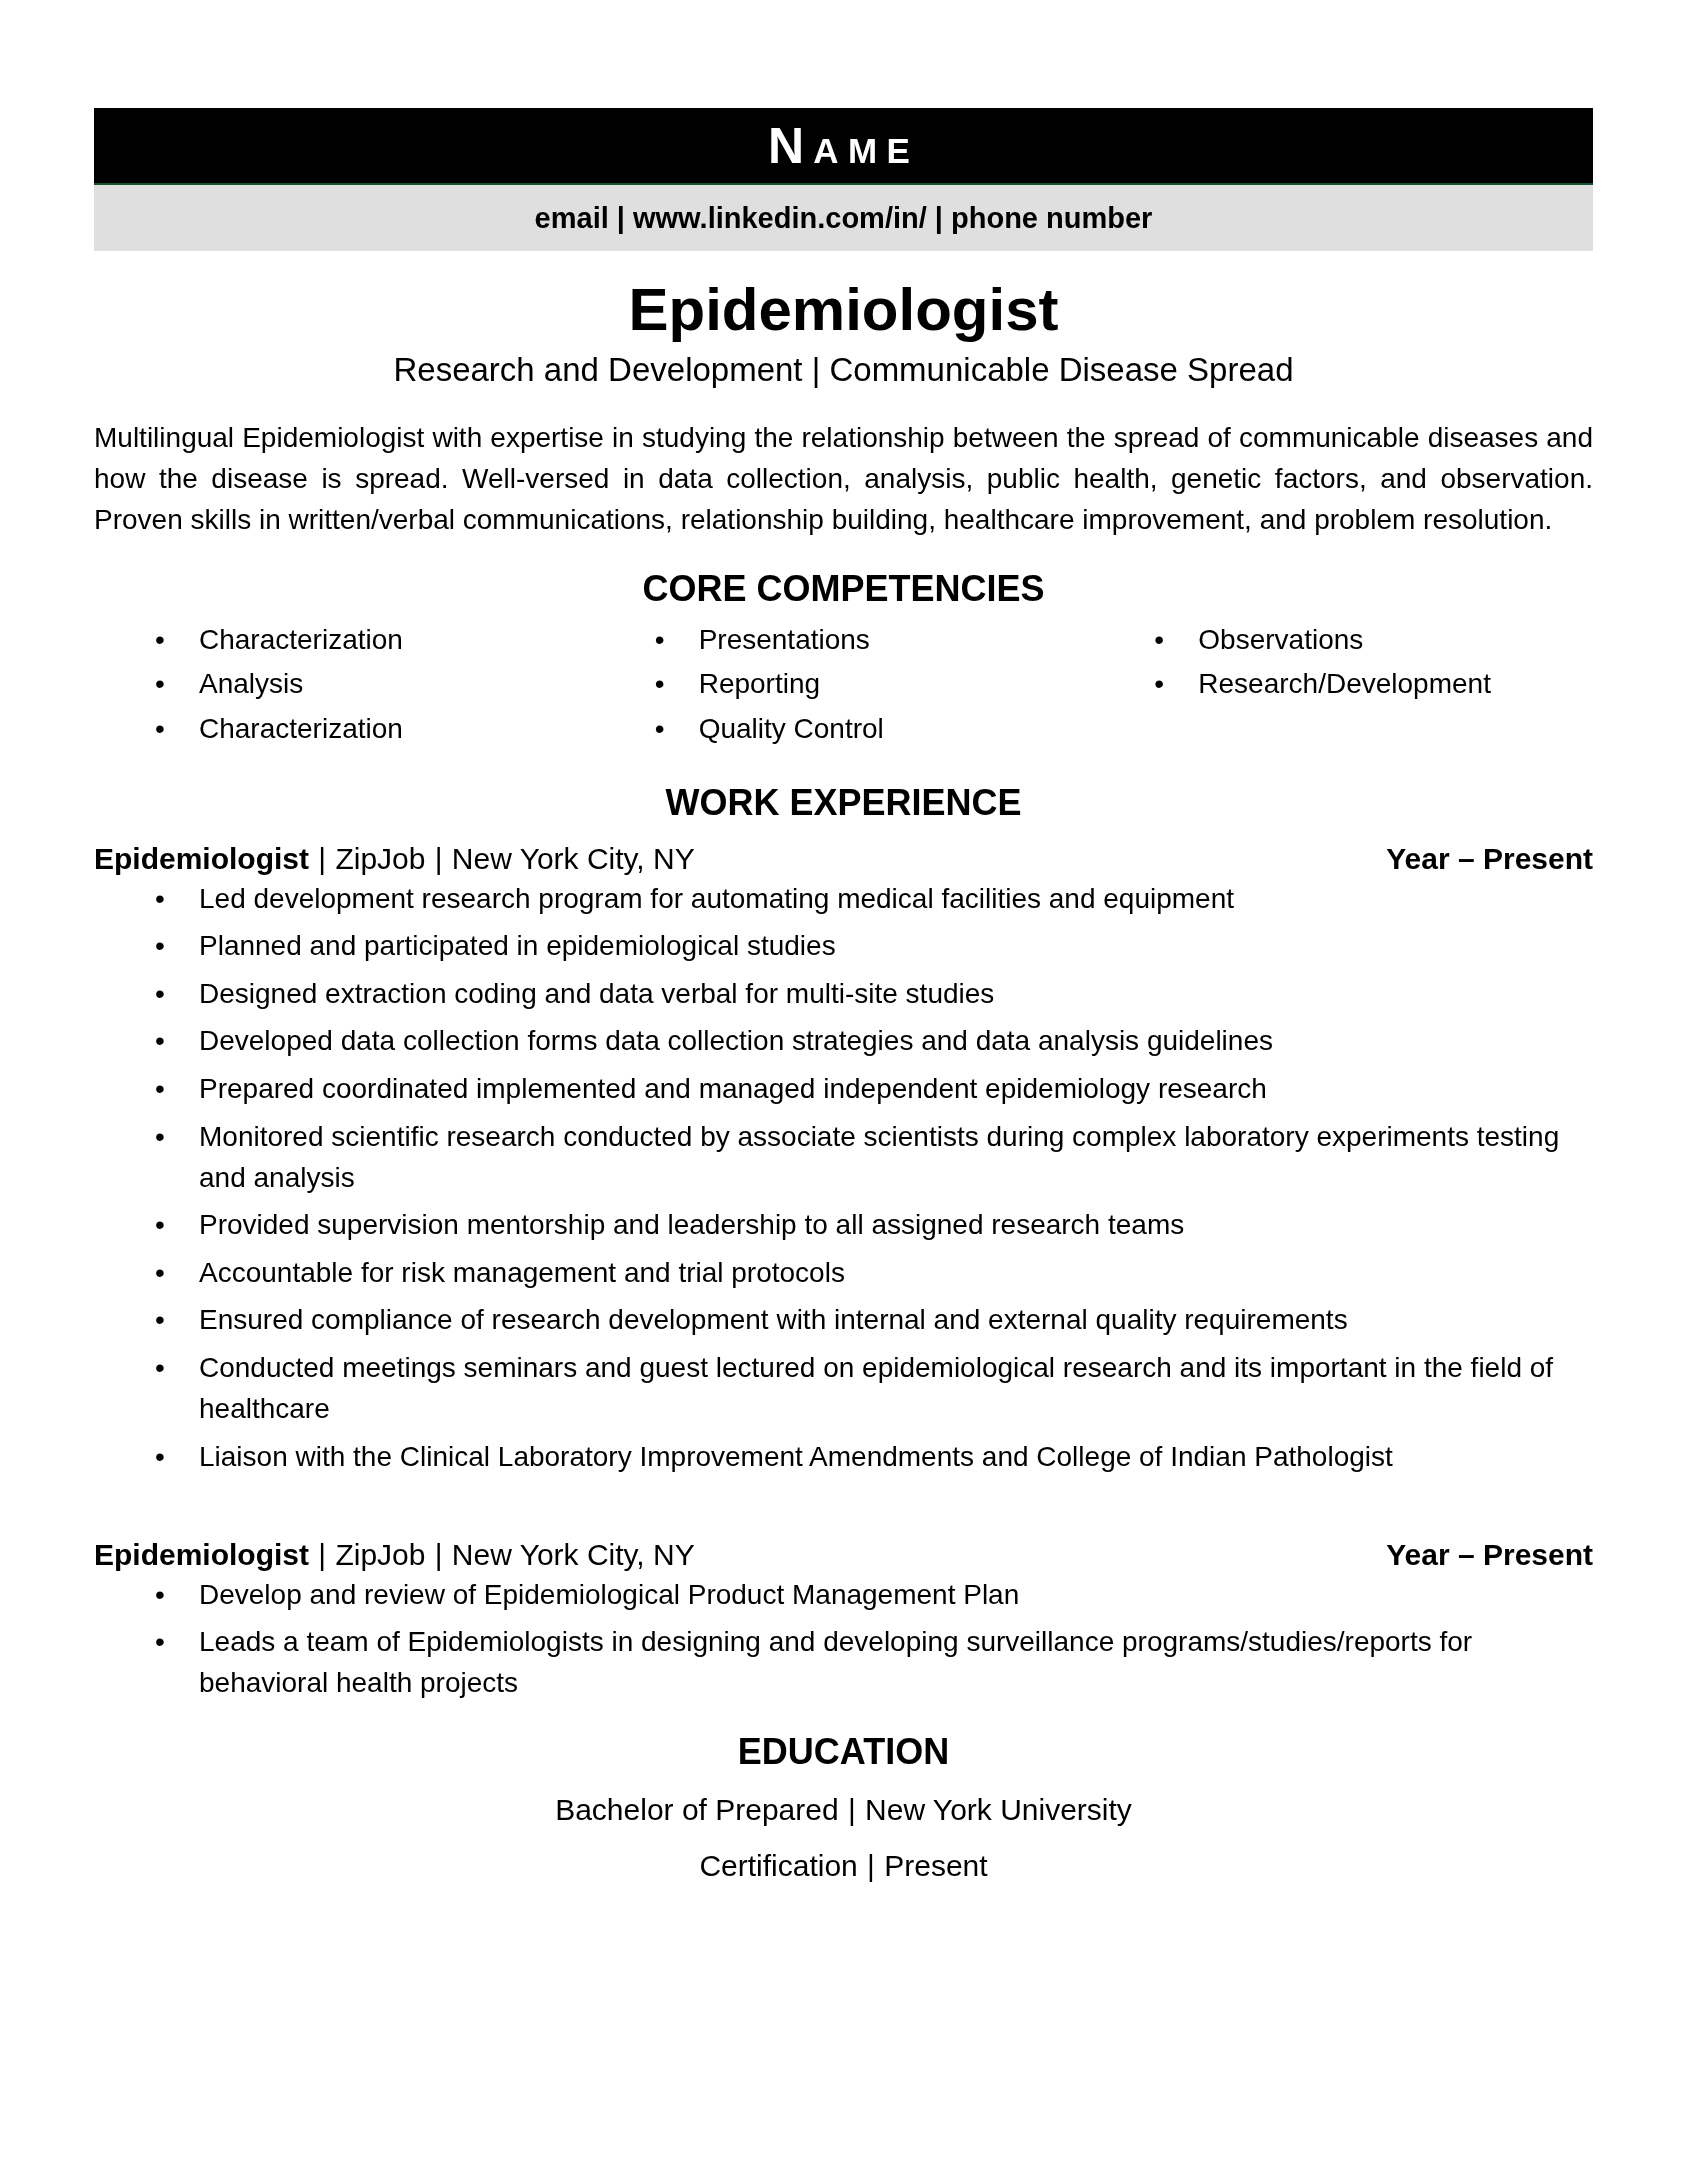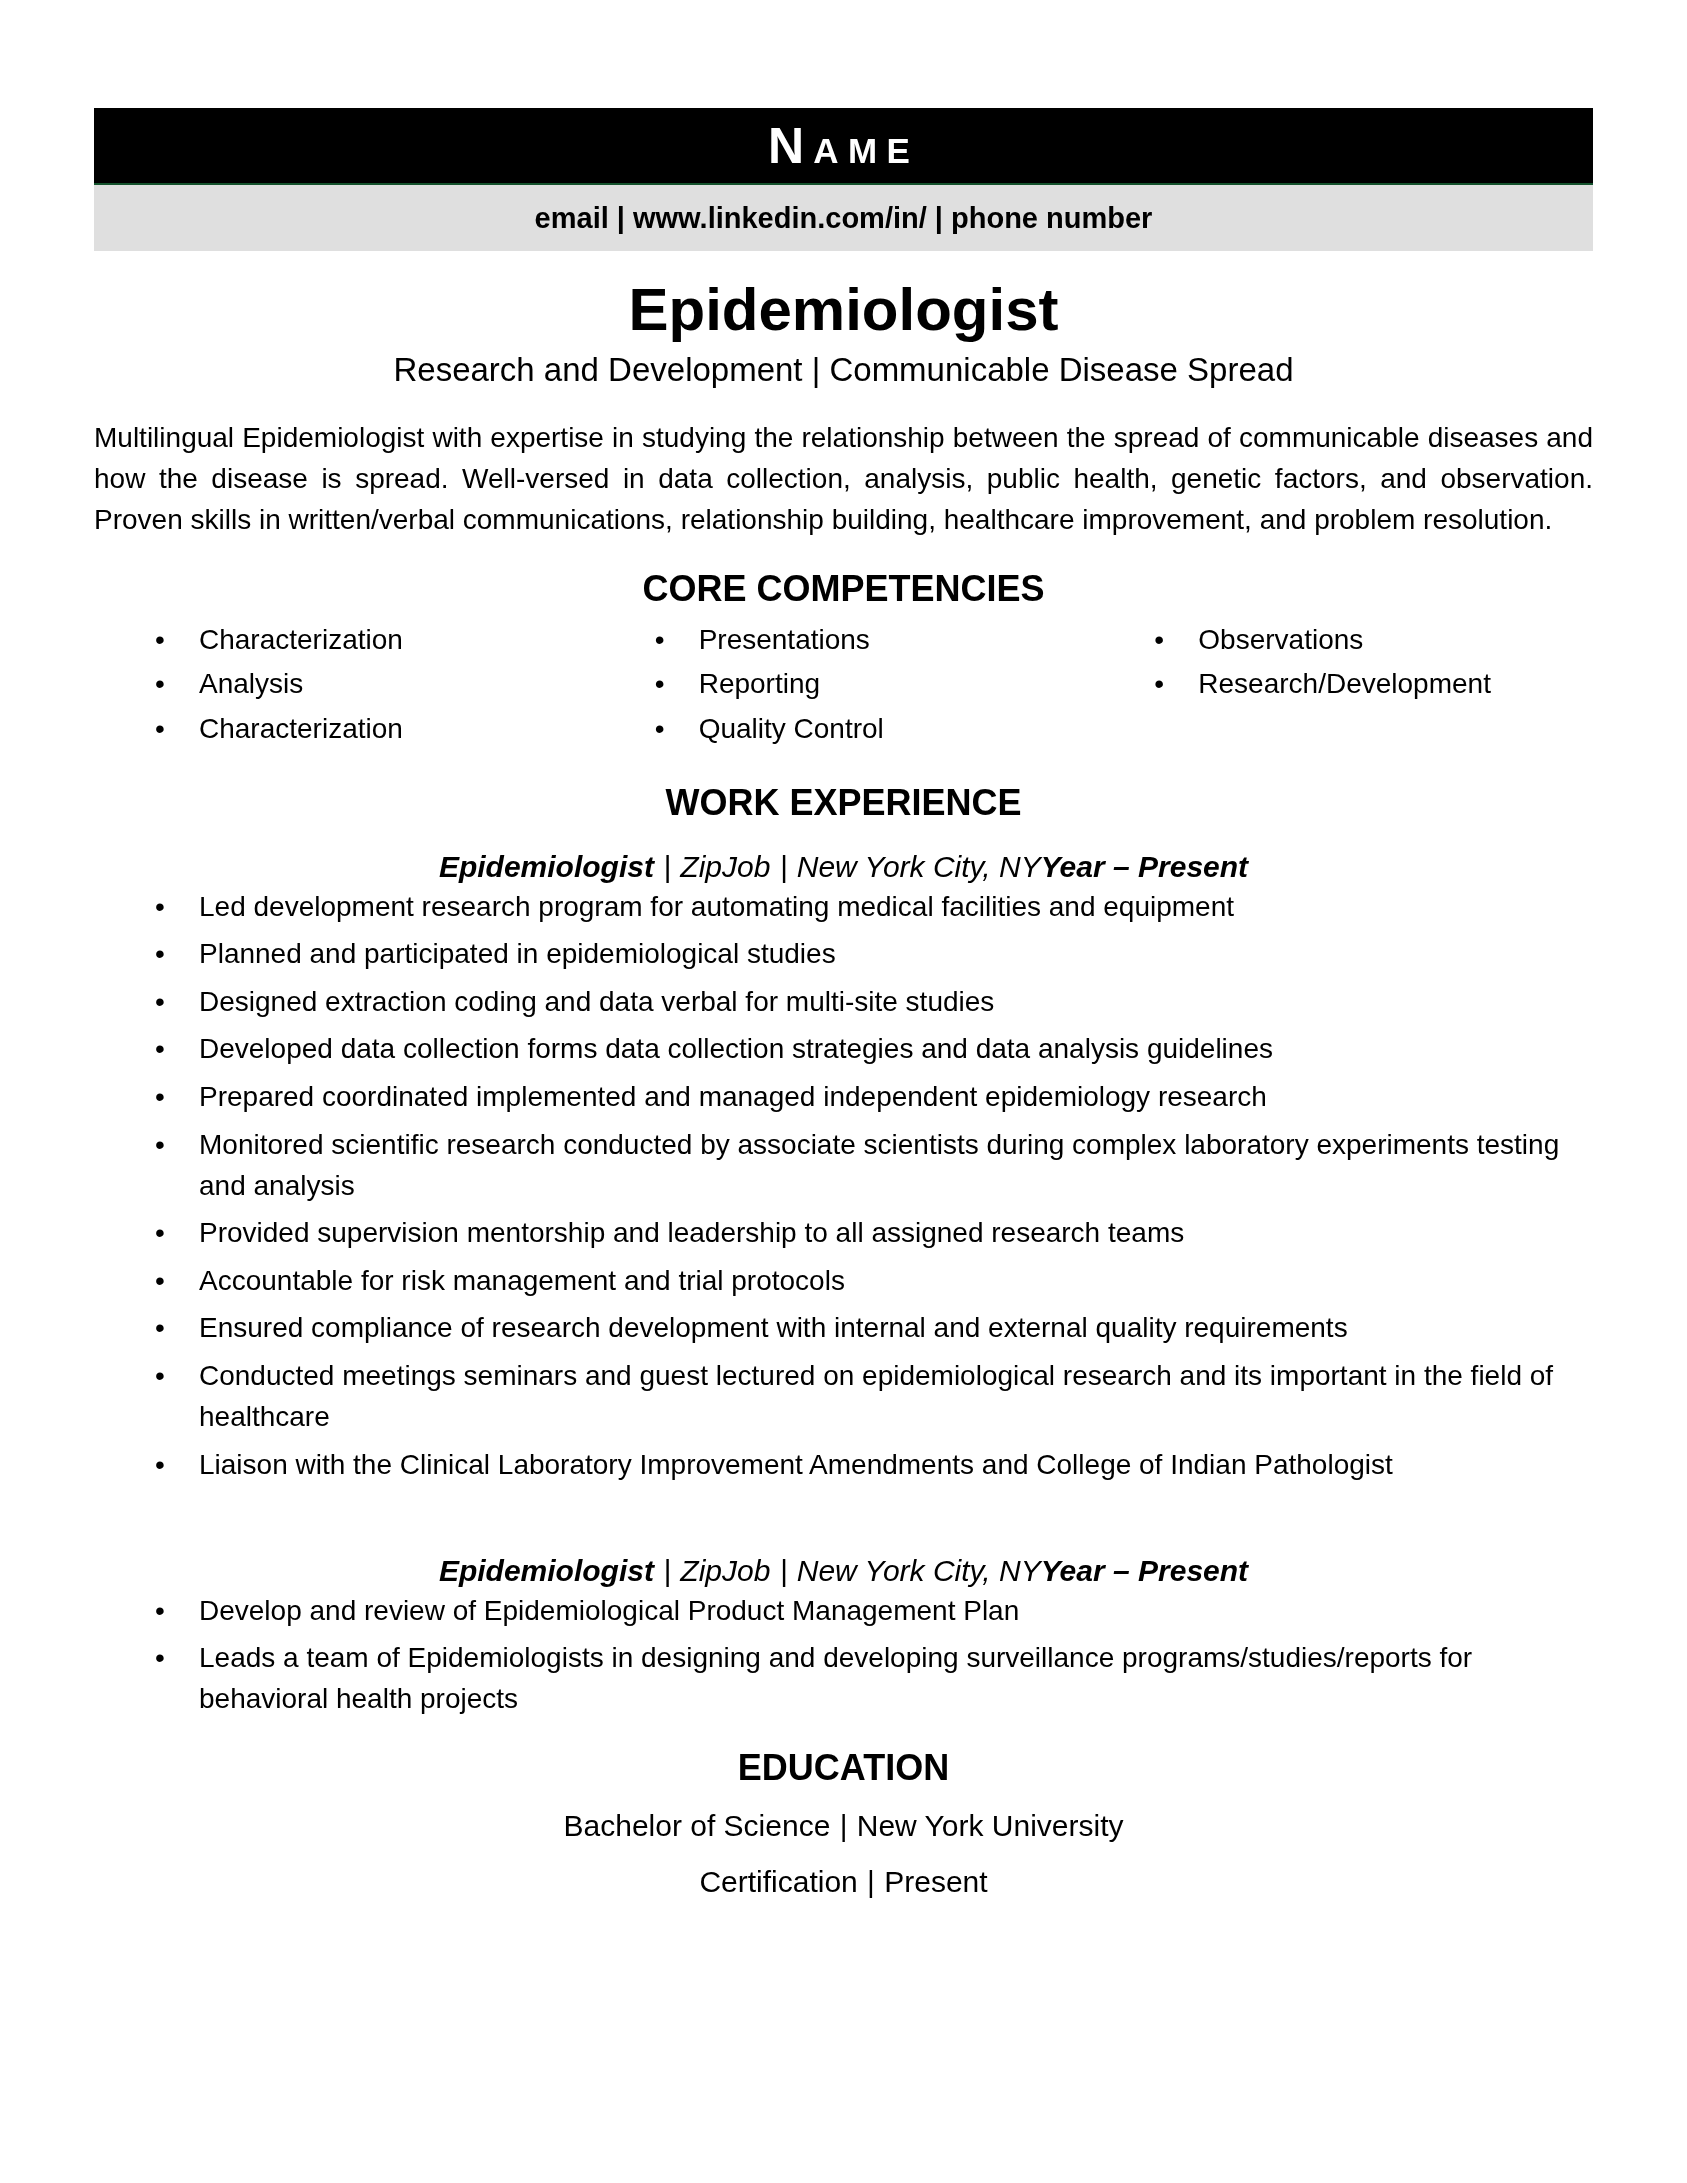--- a/index.html
+++ b/index.html
@@ -69,23 +69,23 @@
   li.bullet-row{
     display:grid;
     grid-template-columns:44px 1fr;
     padding-left:61px;
     font-size:28px;line-height:38px;
     margin-bottom:6.6px;
   }
   .dot::before{content:"\2022";font-size:28px;}
   
   .job-header{
-    margin-top:24px;
-    display:flex;justify-content:center;align-items:baseline;
-    font-size:30px;line-height:1.25;font-style:italic;
+    margin-top:16px;
+    display:flex;justify-content:space-between;align-items:baseline;
+    font-size:30px;line-height:1.25;
   }
   .job-title{font-weight:700;}
   .job-sep{font-weight:400;padding:0 9.3px;}
   .job-plain{font-weight:400;}
   .job-dates{font-weight:700;}
   .job-bullets{margin-top:18.5px;}
   .job-bullets li.bullet-row{
     font-size:28px;line-height:41px;margin-bottom:6.6px;
   }
   .job-gap{height:37px;}
@@ -251,20 +251,20 @@
       <li class="bullet-row">
         <span class="dot"></span>
         <span>Leads a team of Epidemiologists in designing and developing surveillance programs/studies/reports for behavioral health projects</span>
       </li>
 
     </ul>
 
   <div class="section-heading">EDUCATION</div>
 
   <div class="edu-line">
-    <span>Bachelor of Science</span><span class="edu-sep">|</span><span>New York University</span>
+    <span>Bachelor of Prepared</span><span class="edu-sep">|</span><span>New York University</span>
   </div>
   <div class="edu-line">
     <span>Certification</span><span class="edu-sep">|</span><span>Present</span>
   </div>
 
 </div>
 
 
 </body></html>

